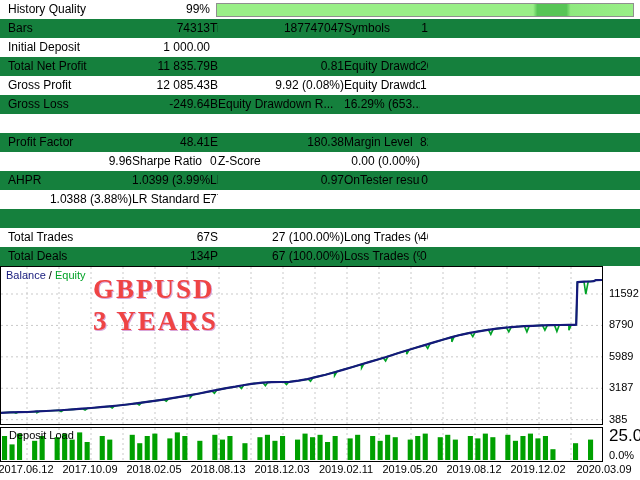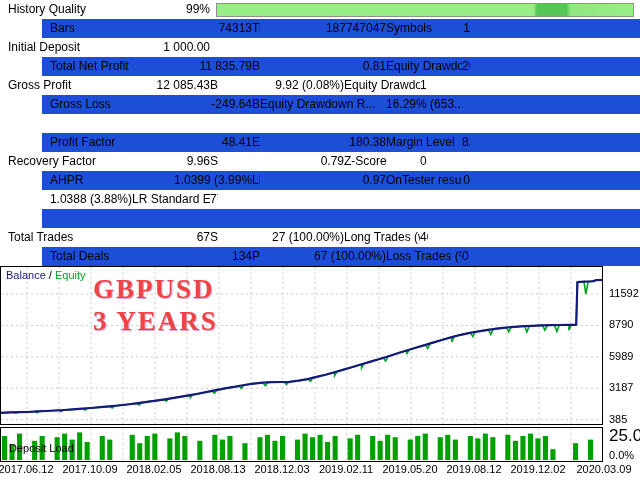--- a/index.html
+++ b/index.html
@@ -8,21 +8,21 @@
     background:#ffffff;color:#000;
     font-family:"Liberation Sans",sans-serif;font-size:12px;
   }
   
   .stats{position:absolute;left:0;top:0;width:640px;}
   .srow{
     display:grid;
     grid-template-columns:124px 78px 8px 126px 76px 8px 128px 78px;
     height:19px;line-height:19px;padding-left:8px;box-sizing:border-box;
   }
-  .srow.odd{background:#1d4ed8;margin-left:42px;}
+  .srow.odd{background:#15803d;}
   .lbl{text-align:left;white-space:nowrap;overflow:hidden;}
   .val{text-align:right;white-space:nowrap;overflow:hidden;}
   .qbarwrap{grid-column:4 / 9;position:relative;}
   .qbar{
     position:absolute;left:-2px;top:3px;width:416px;height:12px;
     border:1px solid #8f8f8f;
     background:linear-gradient(90deg,#99ef87 0%,#99ef87 76%,#57c556 77%,#57c556 84%,#8fe97f 85%,#99ef87 100%);
   }
   
   .plot{
@@ -38,21 +38,21 @@
     text-shadow:1px 1px 0 #d9a6d9;
   }
   .yaxis{position:absolute;left:609px;top:0;width:31px;}
   .ylab{position:absolute;left:0;font-size:11px;white-space:nowrap;}
   
   .deposit{
     position:absolute;left:0;top:427px;width:603px;height:35px;
     border:1px solid #000;box-sizing:border-box;background:#fff;
   }
   .deposit svg{position:absolute;left:0;top:0;}
-  .dep-label{position:absolute;left:8px;top:14px;font-size:11px;z-index:2;}
+  .dep-label{position:absolute;left:8px;top:1px;font-size:11px;z-index:2;}
   .dep-max{position:absolute;left:609px;top:426px;font-size:17px;}
   .dep-min{position:absolute;left:609px;top:449px;font-size:11px;}
   
   .xaxis{position:absolute;left:0;top:463px;width:640px;height:17px;overflow:hidden;}
   .xlab{position:absolute;top:0;width:70px;margin-left:-35px;text-align:center;font-size:11px;white-space:nowrap;}
 </style>
 </head>
 <body>
 
 <div class="stats">
@@ -112,21 +112,20 @@
     </div>
     <div class="srow odd">
       <span class="lbl">Profit Factor</span>
       <span class="val">48.41</span>
       <span class="lbl">Expected Payoff</span>
       <span class="val">180.38</span>
       <span class="lbl">Margin Level</span>
       <span class="val">823.45%</span>
     </div>
     <div class="srow">
-      <span class="lbl">Recovery Factor</span>
       <span class="val">9.96</span>
       <span class="lbl">Sharpe Ratio</span>
       <span class="val">0.79</span>
       <span class="lbl">Z-Score</span>
       <span class="val">0.00 (0.00%)</span>
     </div>
     <div class="srow odd">
       <span class="lbl">AHPR</span>
       <span class="val">1.0399 (3.99%)</span>
       <span class="lbl">LR Correlation</span>

